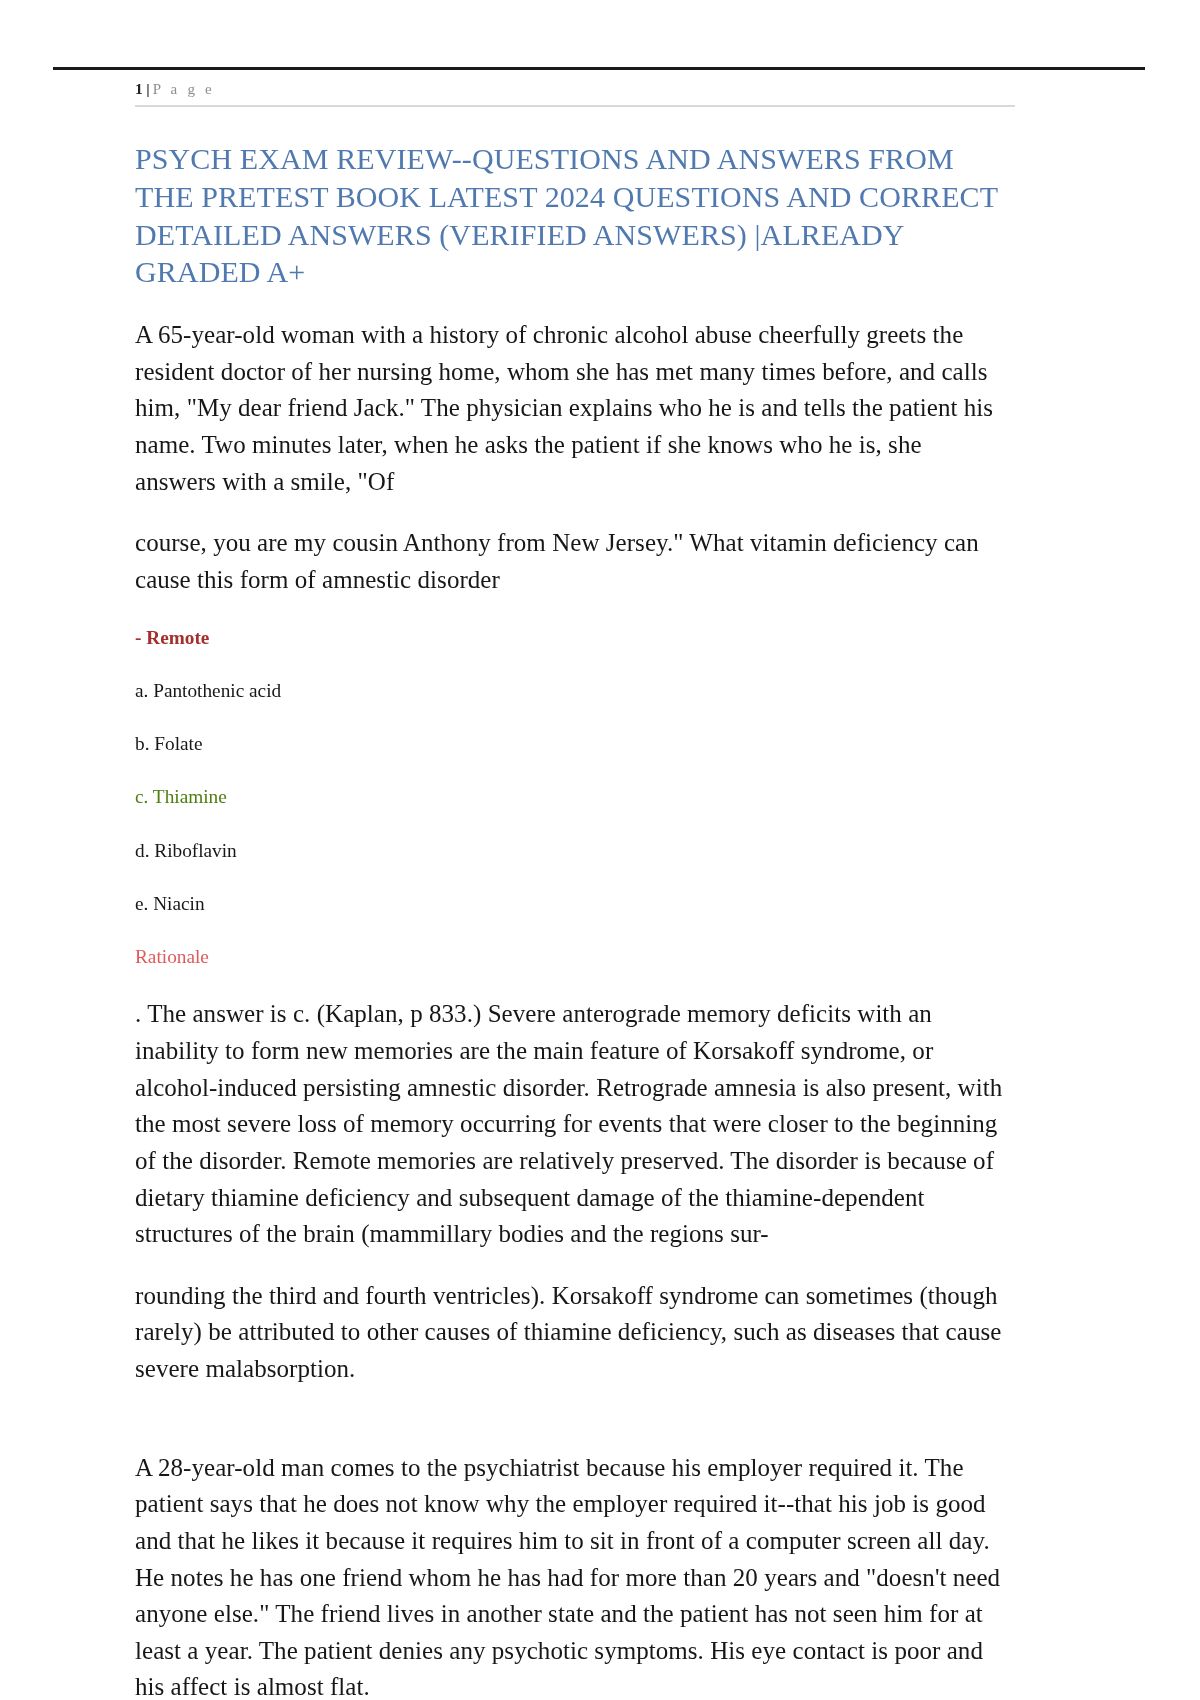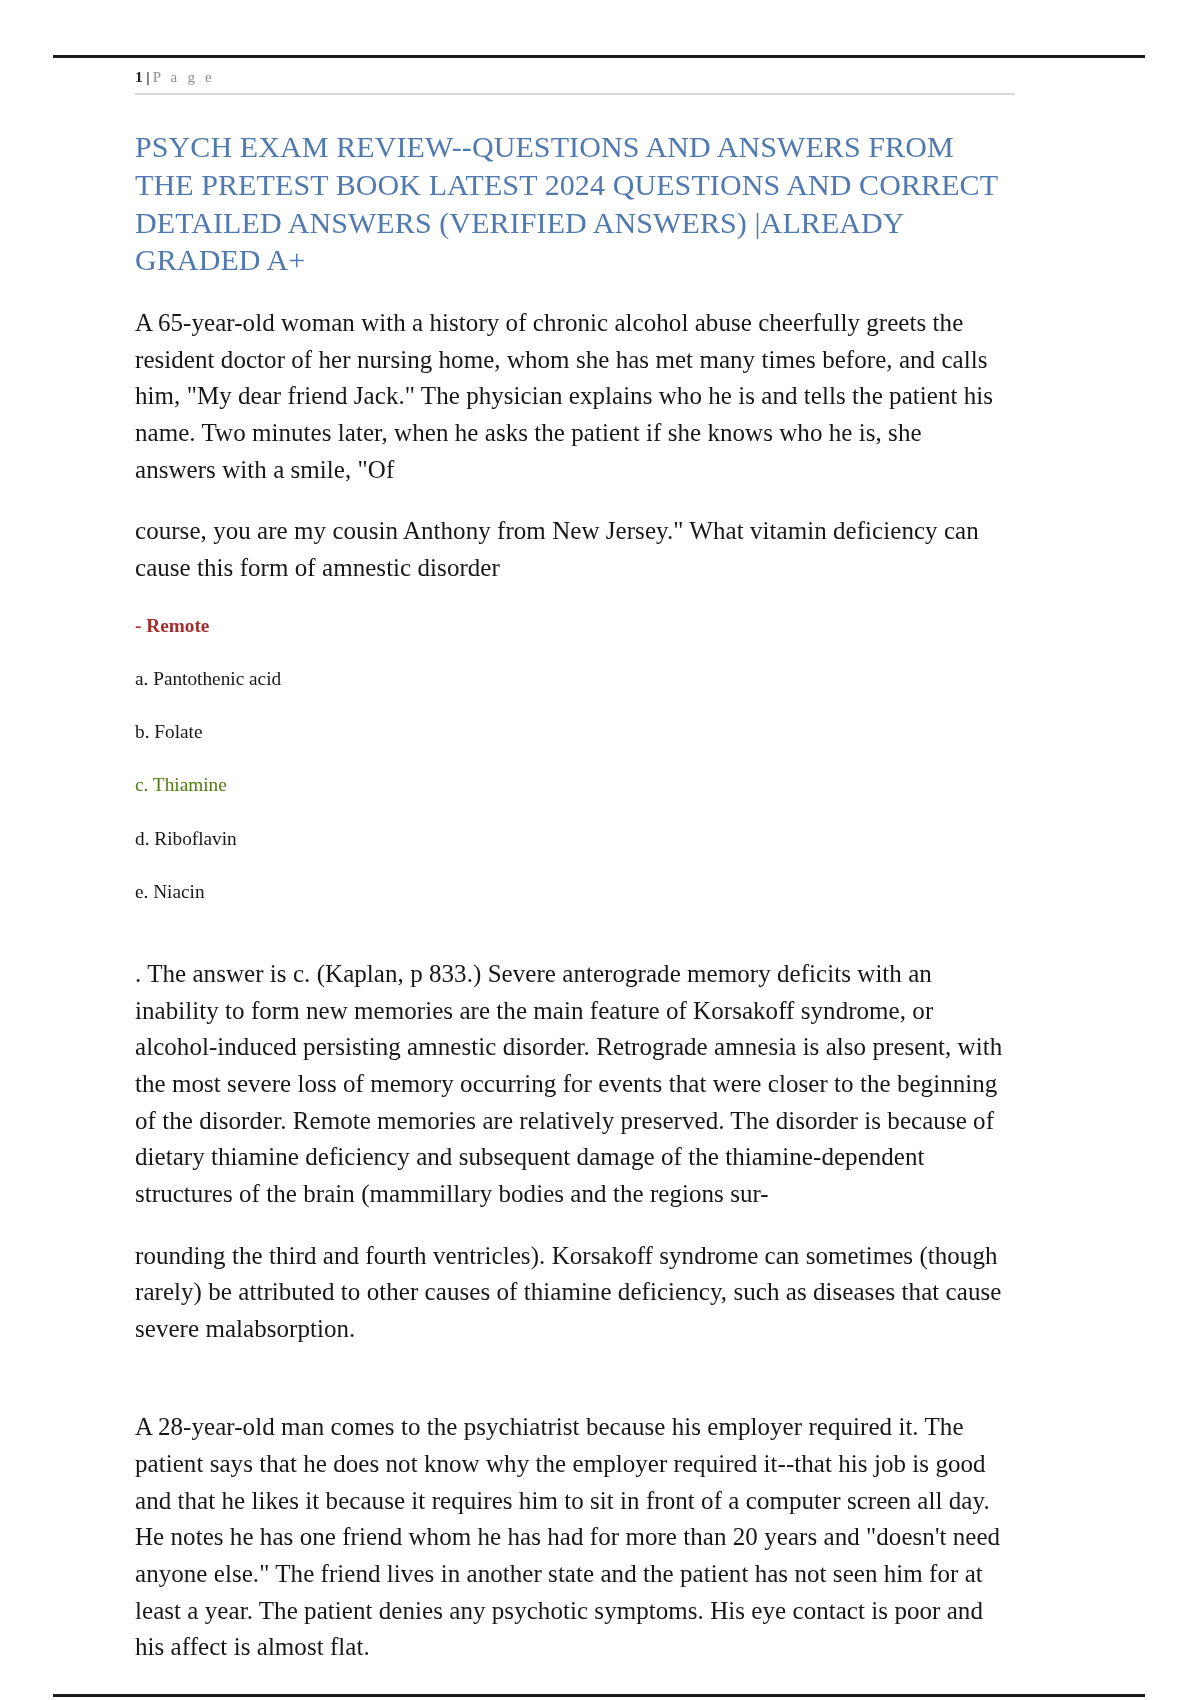--- a/index.html
+++ b/index.html
@@ -13,20 +13,21 @@
     font-family: "Liberation Serif", "DejaVu Serif", serif;
     -webkit-font-smoothing: antialiased;
   }
 
   .page {
     position: relative;
     width: 1200px;
     height: 1684px;
     background: #fff;
     box-sizing: border-box;
+    margin-top: 12px;
   }
 
   
   .rule-top,
   .rule-bottom {
     position: absolute;
     left: 53px;
     width: 1092px;
     height: 3px;
     background: #1b1b1b;
@@ -170,20 +171,21 @@
     <div class="sp-para"></div>
 
     <p class="option">d. Riboflavin</p>
 
     <div class="sp-para"></div>
 
     <p class="option">e. Niacin</p>
 
     <div class="sp-para"></div>
 
+    <p class="rationale-label">Rationale</p>
 
     <div class="sp-para"></div>
 
     <p class="para">. The answer is c. (Kaplan, p 833.) Severe anterograde memory deficits with an inability to form new memories are the main feature of Korsakoff syndrome, or alcohol-induced persisting amnestic disorder. Retrograde amnesia is also present, with the most severe loss of memory occurring for events that were closer to the beginning of the disorder. Remote memories are relatively preserved. The disorder is because of dietary thiamine deficiency and subsequent damage of the thiamine-dependent structures of the brain (mammillary bodies and the regions sur-</p>
 
     <div class="sp-para"></div>
 
     <p class="para">rounding the third and fourth ventricles). Korsakoff syndrome can sometimes (though rarely) be attributed to other causes of thiamine deficiency, such as diseases that cause severe malabsorption.</p>
 
     <div class="sp-big"></div>

